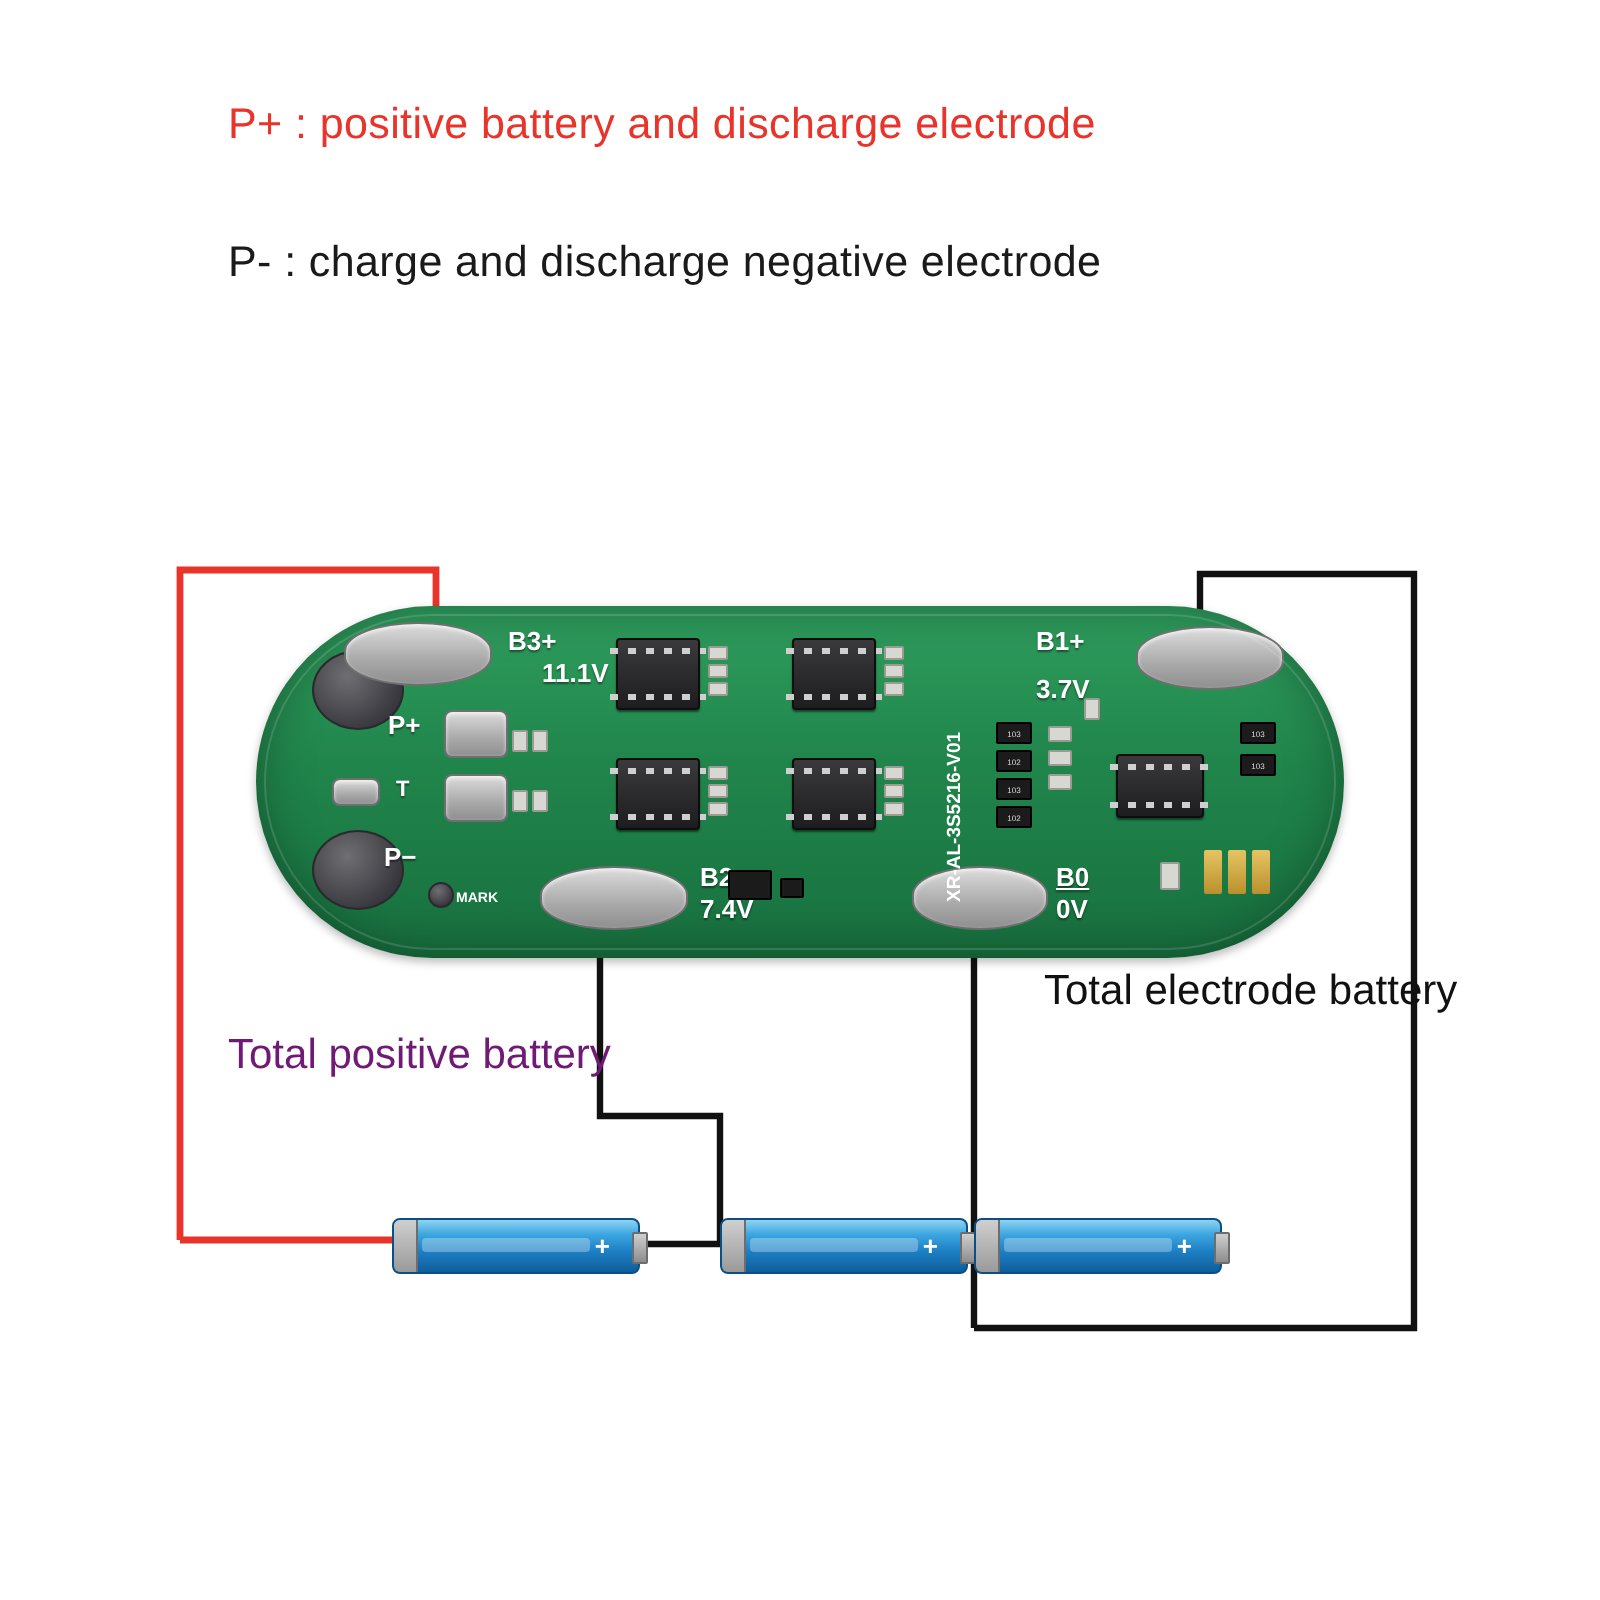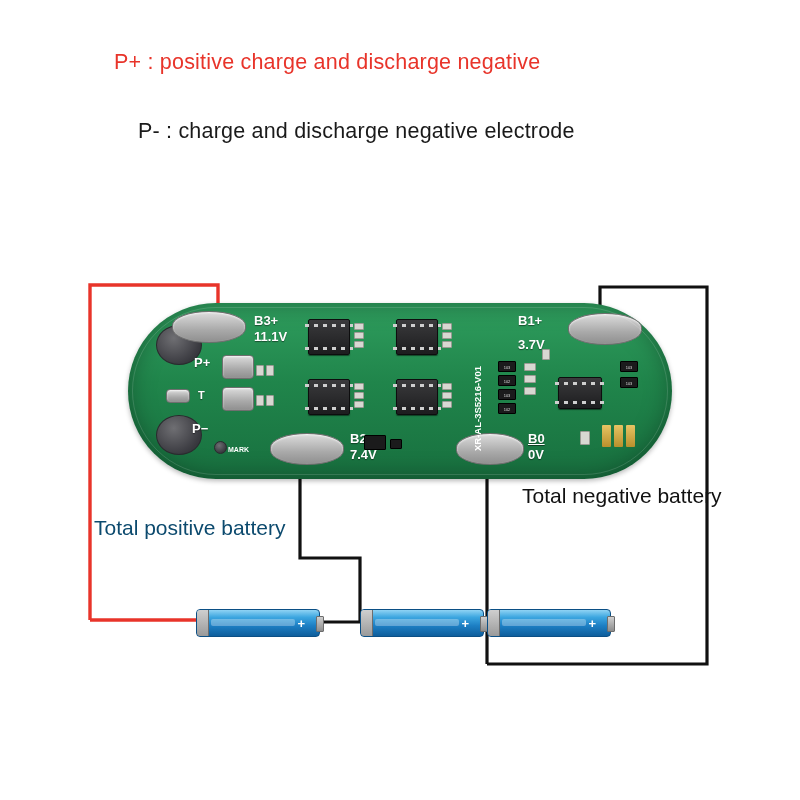--- a/index.html
+++ b/index.html
@@ -10,26 +10,26 @@
   }
   .abs{position:absolute;}
 
   
   #note-pplus{
     left:114px;top:50px;width:620px;
     font-size:21.5px;color:#e8342a;letter-spacing:.2px;
   }
   #note-pminus{
     left:114px;top:119px;width:620px;
-    font-size:21.5px;color:#1a1a1a;letter-spacing:.2px;margin-left:24px;
+    font-size:21.5px;color:#1a1a1a;letter-spacing:.2px;
   }
 
   
   .caption{font-size:21px;line-height:28px;}
-  #cap-pos{left:94px;top:514px;color:#0c4a6e;width:200px;}
+  #cap-pos{left:114px;top:514px;color:#701a75;width:200px;}
   #cap-neg{left:522px;top:482px;color:#111;width:210px;}
 
   
   #board{
     left:128px;top:303px;width:544px;height:176px;
     border-radius:88px;
     background:linear-gradient(180deg,#2f9e5e 0%,#20854b 45%,#18703f 100%);
     box-shadow:inset 0 0 26px rgba(0,0,0,.35), 0 2px 5px rgba(0,0,0,.28);
   }
   #board:after{
@@ -98,21 +98,21 @@
     color:#fff;font-size:13px;font-weight:bold;line-height:1;
   }
   .batt .stripe{
     position:absolute;left:14px;right:24px;top:9px;height:7px;
     background:rgba(255,255,255,.30);border-radius:2px;
   }
 </style>
 </head>
 <body>
 
-<div class="abs" id="note-pplus">P+ : positive charge and discharge negative</div>
+<div class="abs" id="note-pplus">P+ : positive battery and discharge electrode</div>
 <div class="abs" id="note-pminus">P- : charge and discharge negative electrode</div>
 
 <svg class="abs" style="left:0;top:0;width:800px;height:800px;" viewBox="0 0 800 800">
 
   <g fill="none" stroke="#e8342a" stroke-width="3.4">
     <path d="M 90 620 L 90 285 L 218 285 L 218 335"></path>
   </g>
 
   <g fill="none" stroke="#111111" stroke-width="3.2">
     <path d="M 600 333 L 600 287 L 707 287 L 707 664 L 487 664"></path>
@@ -146,21 +146,21 @@
   <div class="pad" style="left:38px;top:86px;width:22px;height:12px;"></div>
 
   <div class="silk" style="left:66px;top:52px;">P+</div>
   <div class="silk" style="left:70px;top:85px;font-size:11px;">T</div>
   <div class="silk" style="left:64px;top:118px;">P−</div>
   <div class="silk-sm" style="left:100px;top:143px;">MARK</div>
   <div class="darkpad" style="left:86px;top:138px;width:11px;height:11px;"></div>
 
   <div class="pad pad-oval" style="left:44px;top:8px;width:72px;height:30px;"></div>
   <div class="silk" style="left:126px;top:10px;">B3+</div>
-  <div class="silk" style="left:126px;top:26px;">11.1V</div>
+  <div class="silk" style="left:143px;top:26px;">11.1V</div>
 
   <div class="pad pad-oval" style="left:440px;top:10px;width:72px;height:30px;"></div>
   <div class="silk" style="left:390px;top:10px;">B1+</div>
   <div class="silk" style="left:390px;top:34px;">3.7V</div>
 
   <div class="pad pad-oval" style="left:142px;top:130px;width:72px;height:30px;"></div>
   <div class="silk" style="left:222px;top:128px;">B2+</div>
   <div class="silk" style="left:222px;top:144px;">7.4V</div>
 
   <div class="pad pad-oval" style="left:328px;top:130px;width:66px;height:30px;"></div>
@@ -239,13 +239,13 @@
   <div class="tip"></div>
 </div>
 <div class="batt abs" style="left:487px;top:609px;width:122px;">
   <div class="cap"></div>
   <div class="stripe"></div>
   <div class="plus">+</div>
   <div class="tip"></div>
 </div>
 
 <div class="abs caption" id="cap-pos">Total positive battery</div>
-<div class="abs caption" id="cap-neg">Total negative battery</div>
+<div class="abs caption" id="cap-neg">Total electrode battery</div>
 
 </body></html>

